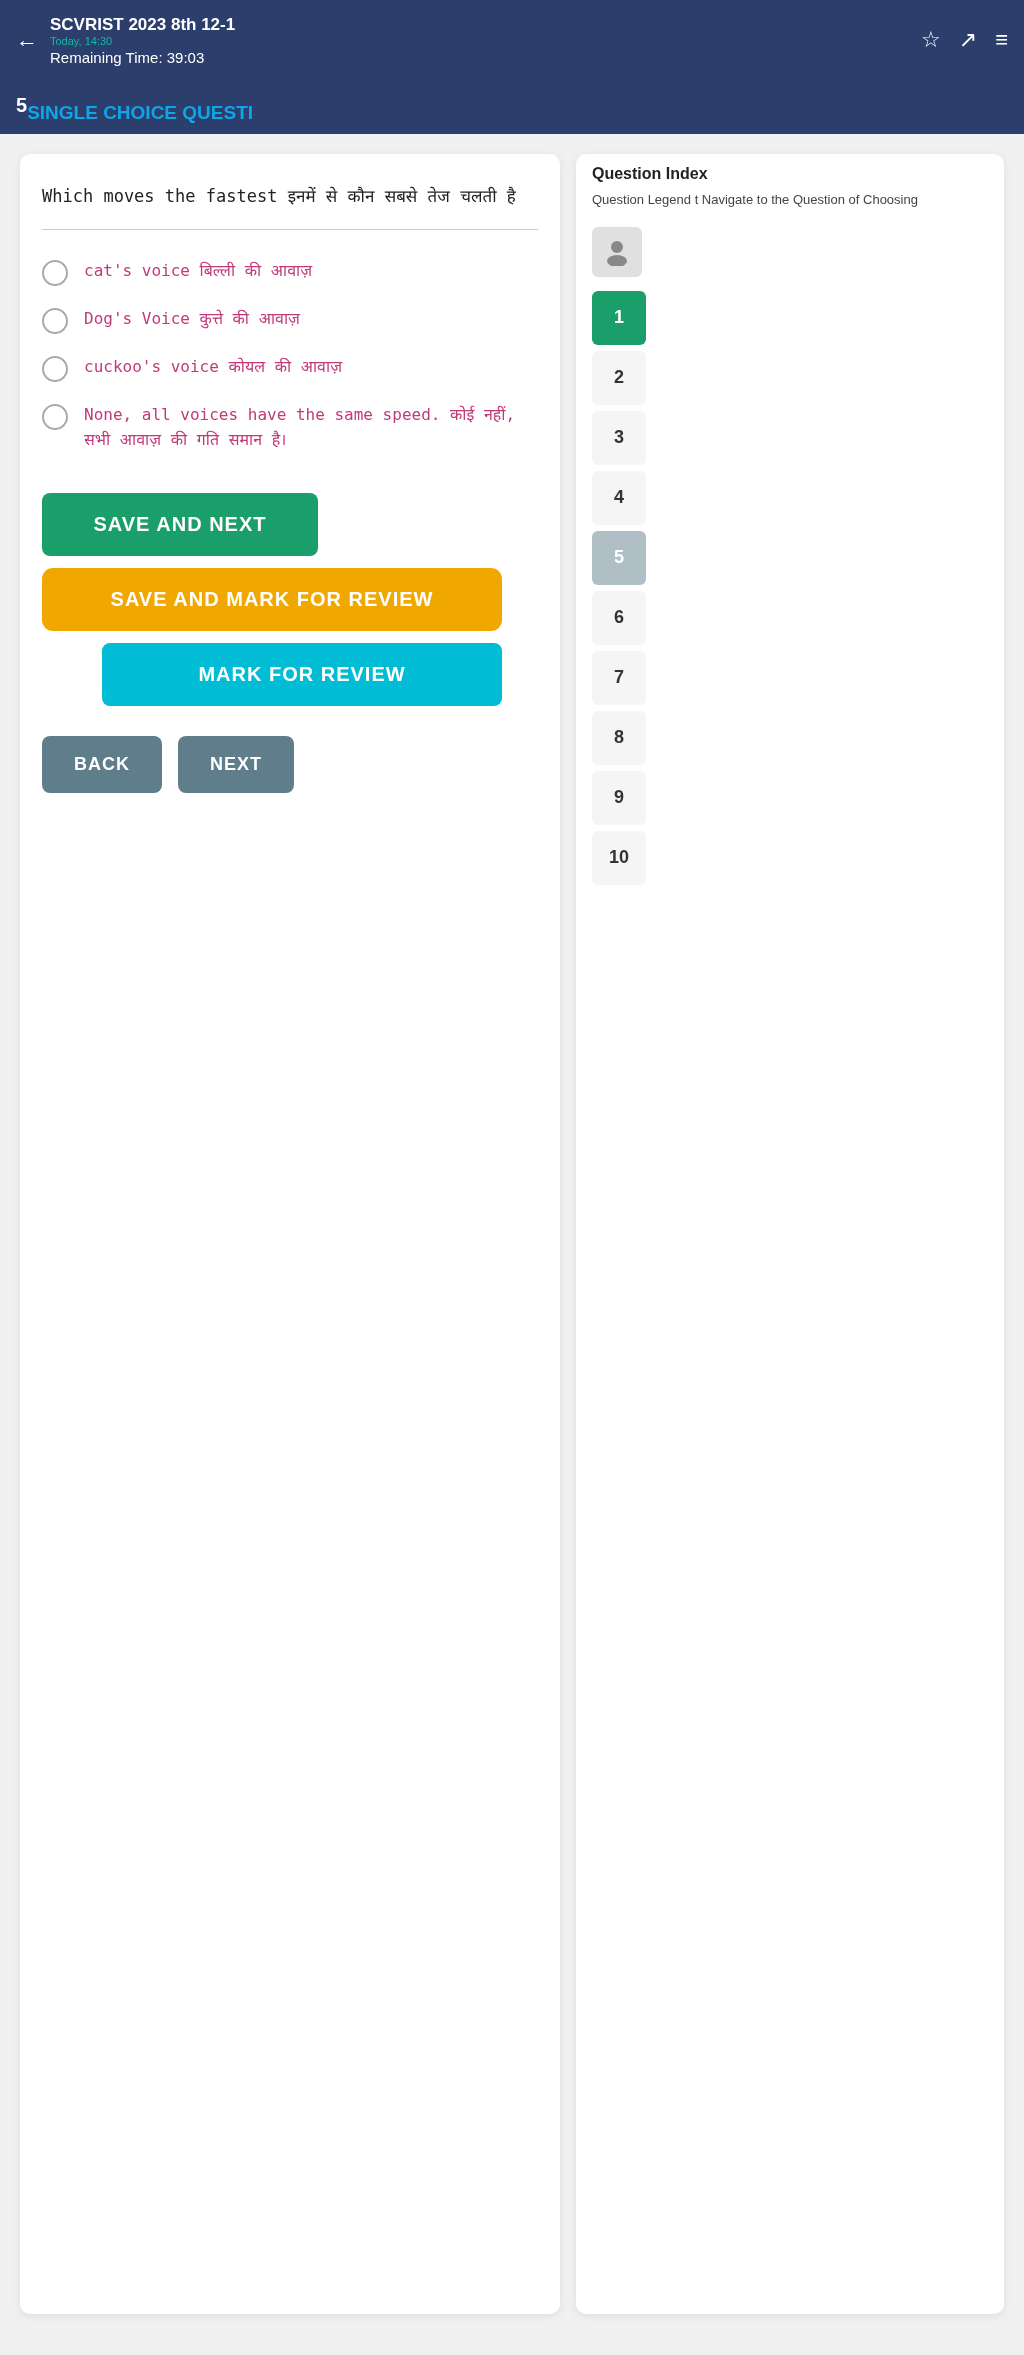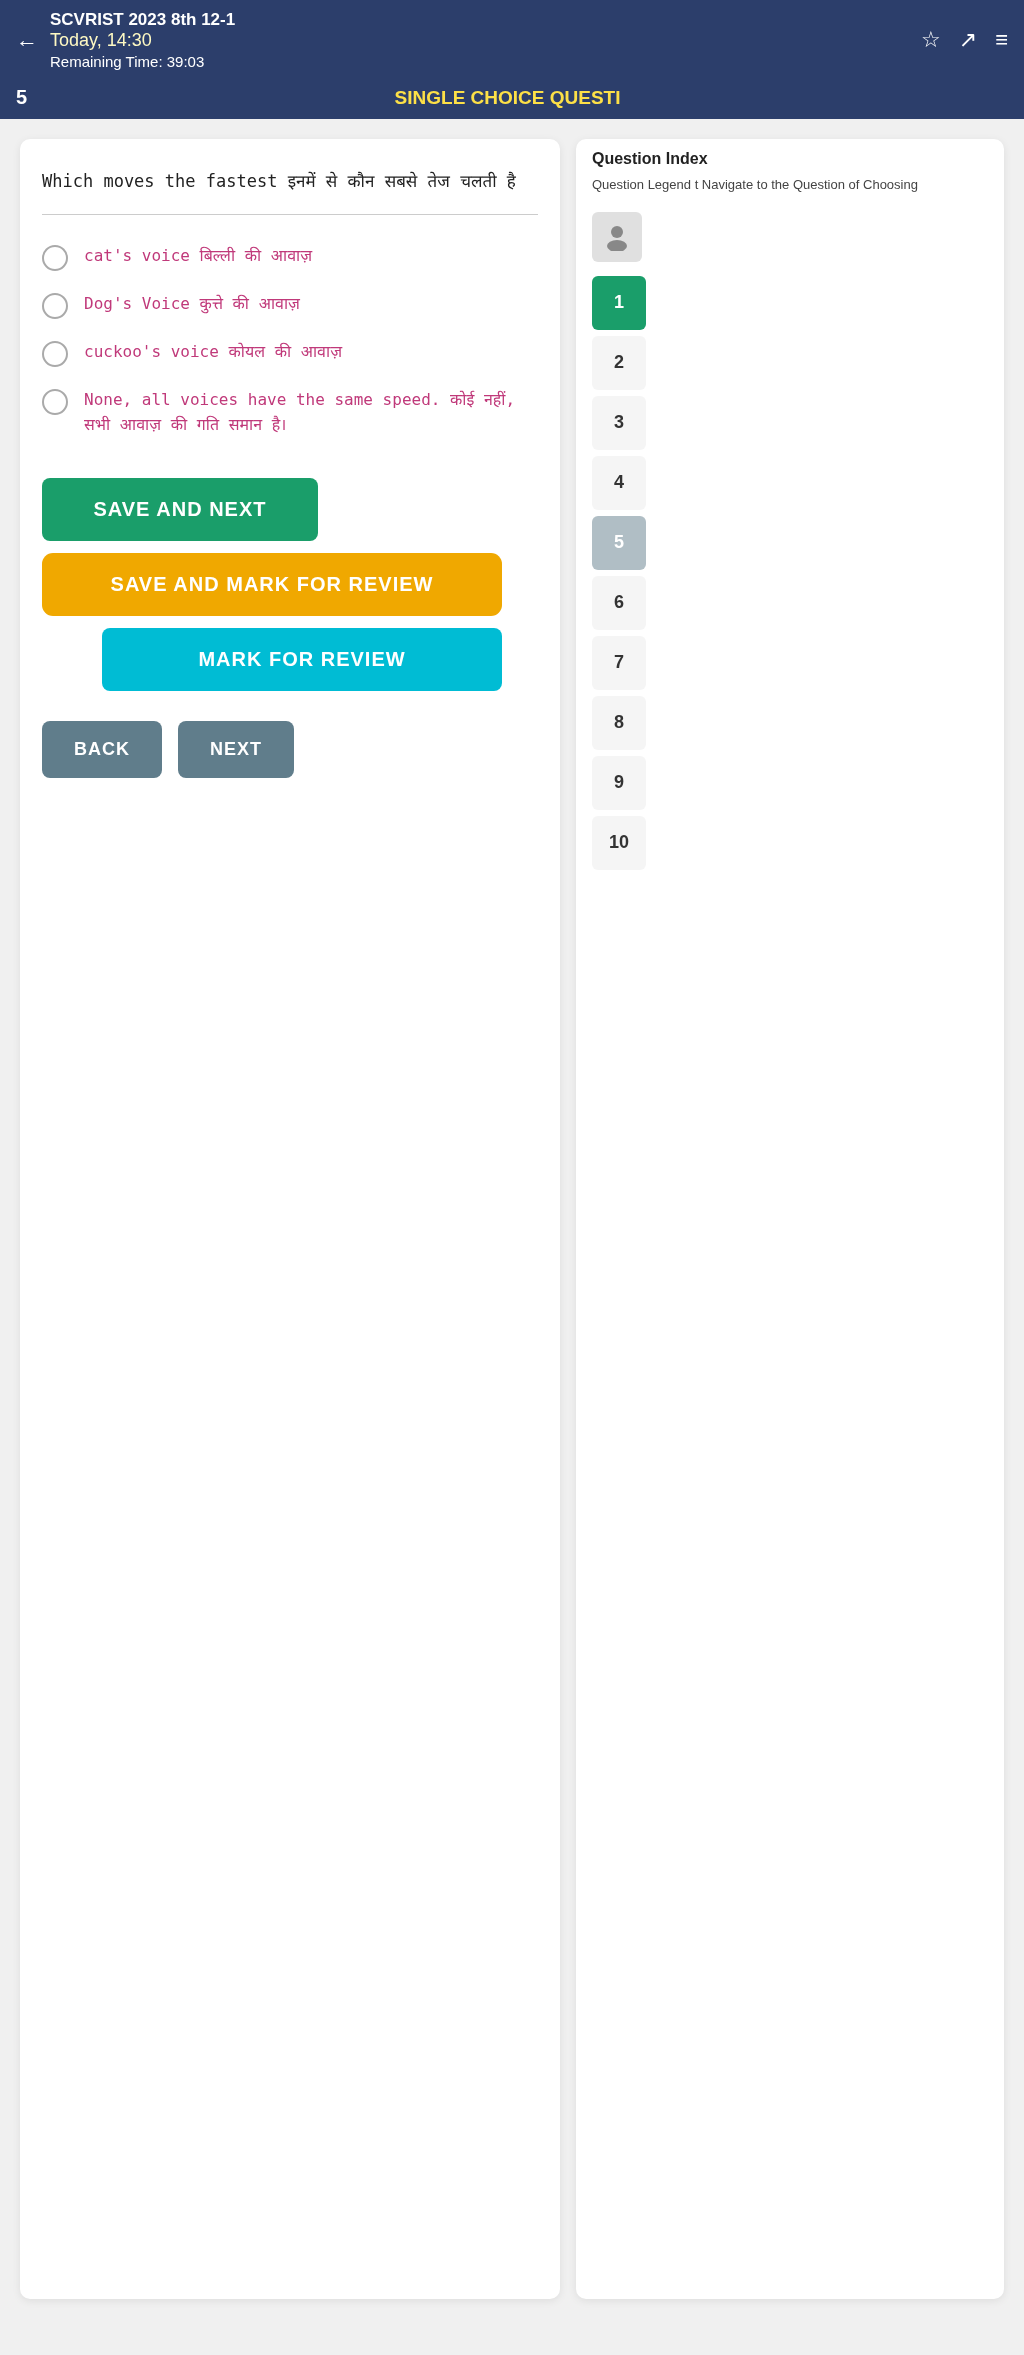--- a/index.html
+++ b/index.html
@@ -33,22 +33,22 @@
     .header-title-block {
       display: flex;
       flex-direction: column;
     }
     .header-title {
       font-size: 17px;
       font-weight: bold;
       color: white;
     }
     .header-datetime {
-      font-size: 18px;
-      color: #fef9c3;
+      font-size: 11px;
+      color: #14b8a6;
     }
     .header-timer {
       font-size: 15px;
       color: white;
       margin-top: 2px;
     }
     .header-right {
       display: flex;
       align-items: center;
       gap: 18px;
@@ -65,24 +65,25 @@
       justify-content: space-between;
     }
     .question-number-badge {
       font-size: 20px;
       font-weight: bold;
       color: white;
     }
     .question-type-label {
       font-size: 19px;
       font-weight: bold;
-      color: #fde047;
-      text-align: center;
+      color: #0ea5e9;
+      text-align: left;
       flex: 1;
       padding-right: 20px;
+      margin-top: 16px;
     }
 
     
     .main-layout {
       display: flex;
       flex-direction: row;
       width: 100%;
       min-height: 2200px;
       background: #f0f0f0;
     }

